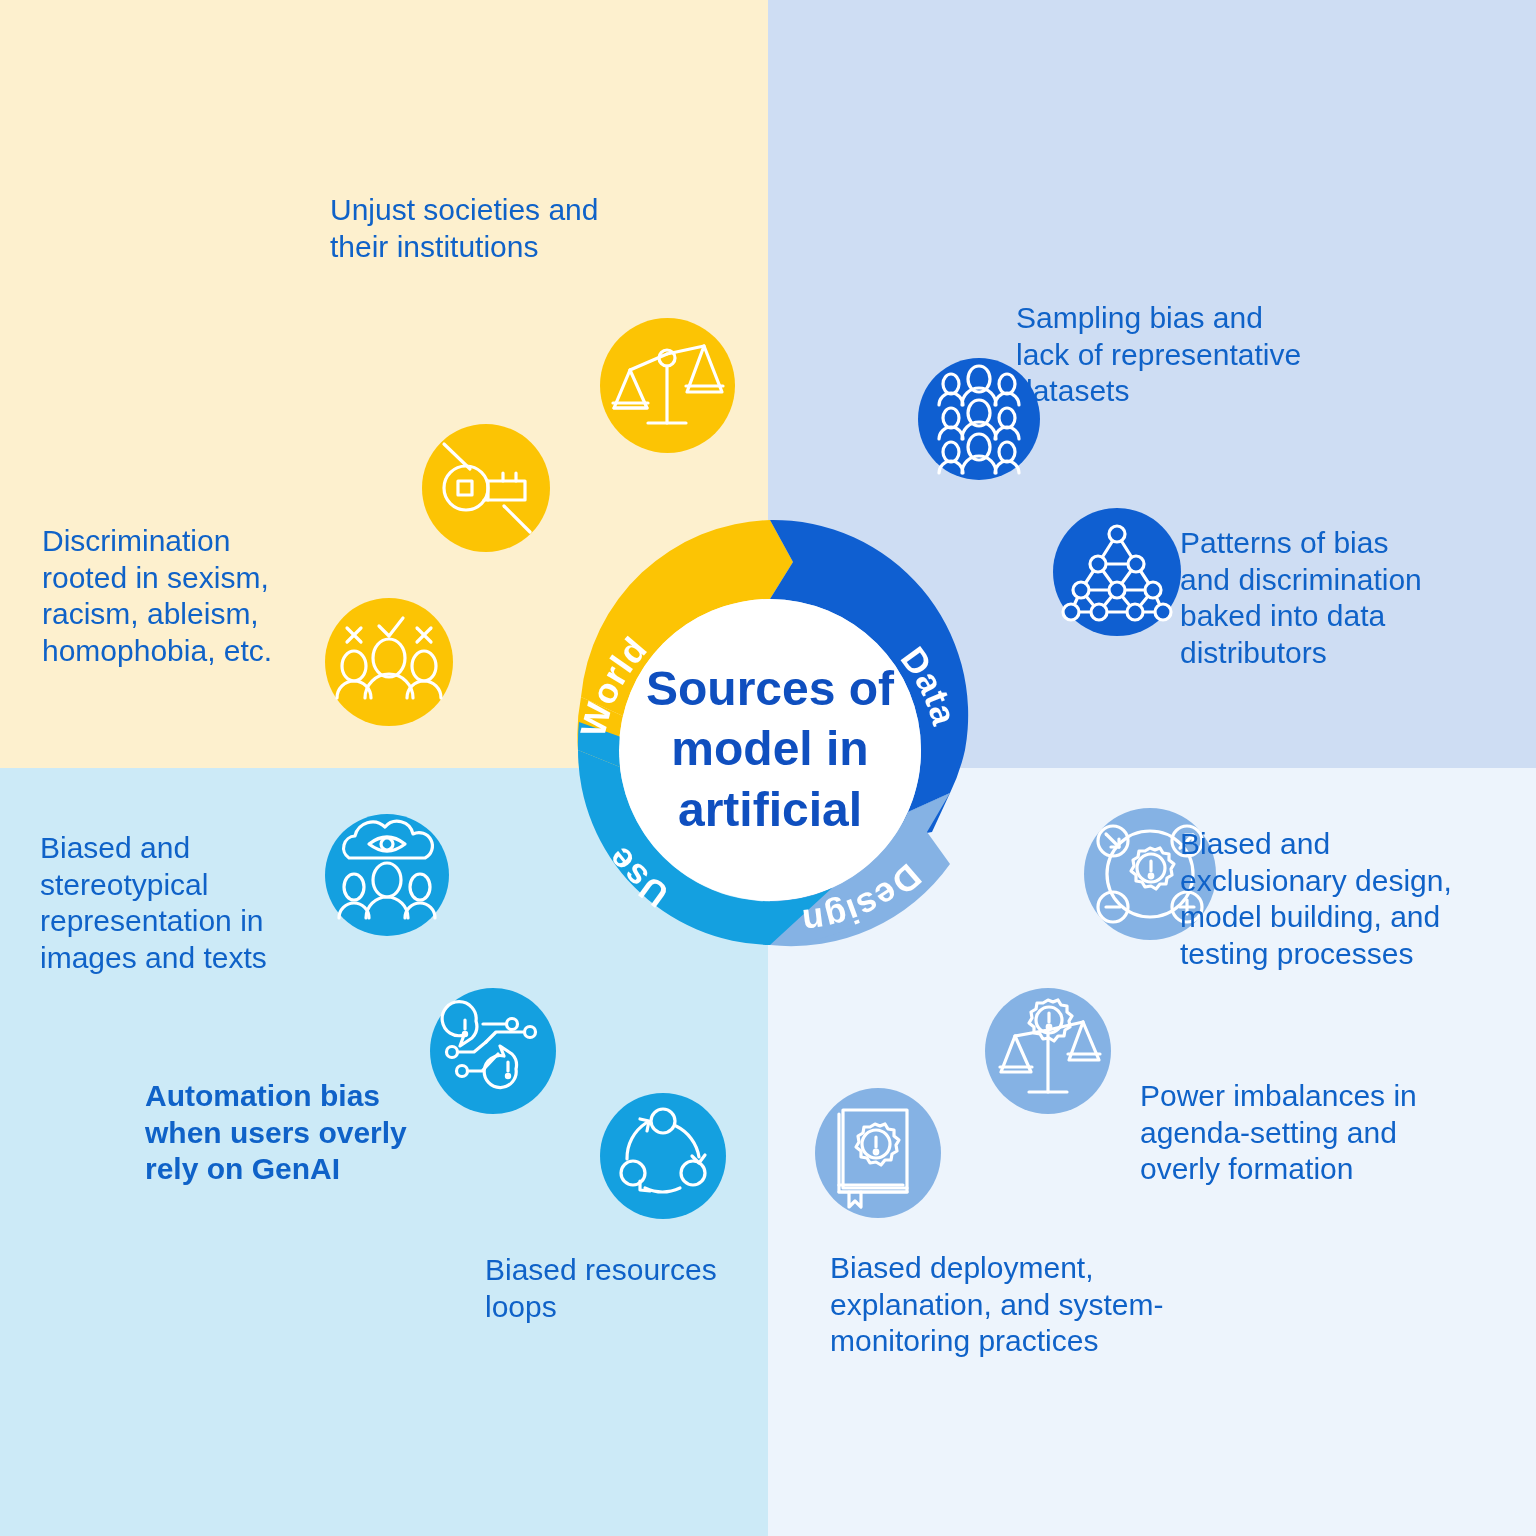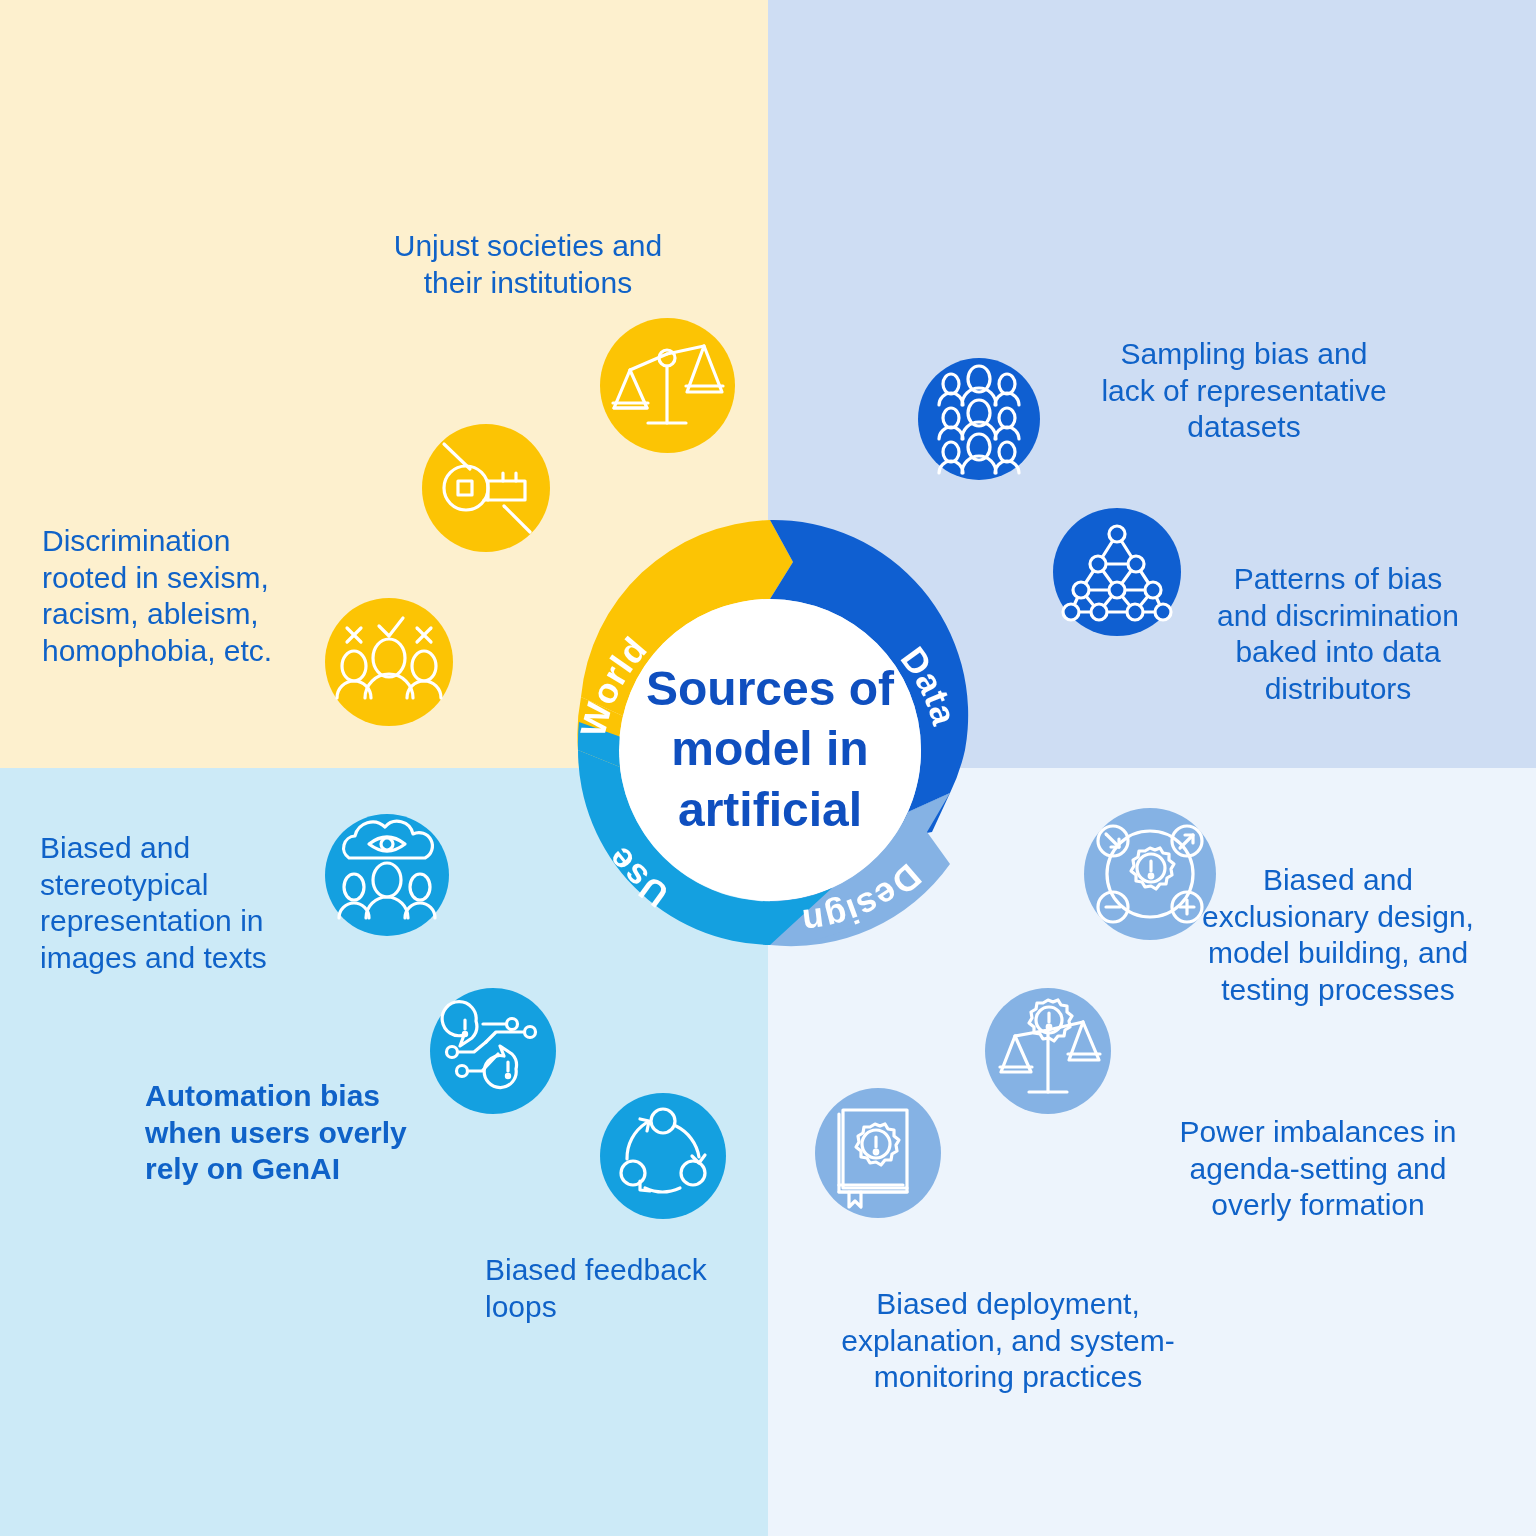--- a/index.html
+++ b/index.html
@@ -50,21 +50,21 @@
 
   
   .callout {
     position: absolute;
     color: #0F62C8;
     font-size: 30px;
     line-height: 1.22;
     font-weight: 400;
     white-space: pre-line;
   }
-  .callout.right { text-align: center; margin-top: 36px; }
+  .callout.right { text-align: left; }
   .callout.left  { text-align: left; }
 
   
   .bubble {
     position: absolute;
     border-radius: 50%;
     display: flex;
     align-items: center;
     justify-content: center;
   }
@@ -310,21 +310,21 @@
         <path d="M 56 54 L 66 44 L 94 44"></path>
           <circle cx="100" cy="44" r="5.5"></circle>
         <path d="M 28 64 L 44 64 L 56 54"></path>
           <circle cx="22" cy="64" r="5.5"></circle>
         <path d="M 38 83 L 52 83 L 68 66"></path>
           <circle cx="32" cy="83" r="5.5"></circle>
       </g>
     </svg>
   </div>
 
-  <div class="callout left" style="left:485px; top:1252px; width:260px;">Biased feedback
+  <div class="callout left" style="left:485px; top:1252px; width:260px;">Biased resources
 loops</div>
 
   <div class="bubble" style="left:600px; top:1093px; width:126px; height:126px; background:#14A0E0;">
     <svg width="126" height="126" viewBox="0 0 126 126">
       <g class="stroke-ico" stroke-width="3">
         <circle cx="63" cy="28" r="12"></circle>
         <circle cx="33" cy="80" r="12"></circle>
         <circle cx="93" cy="80" r="12"></circle>
         <path d="M 76 33 A 42 42 0 0 1 99 64"></path>
         <path d="M 105 62 L 99 70 L 92 63"></path>

